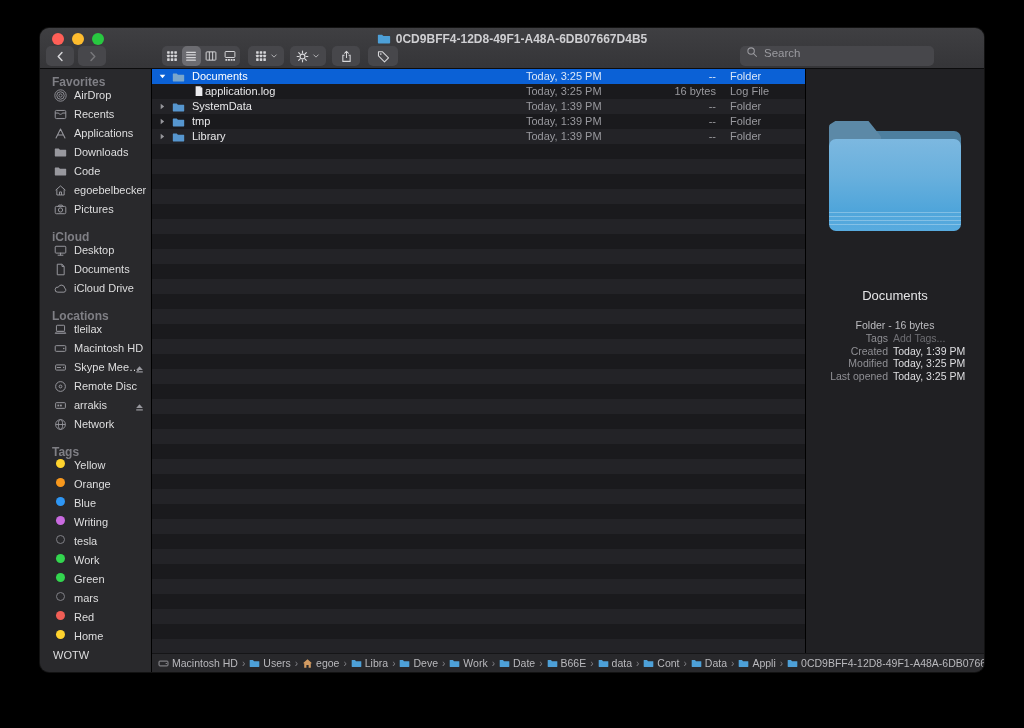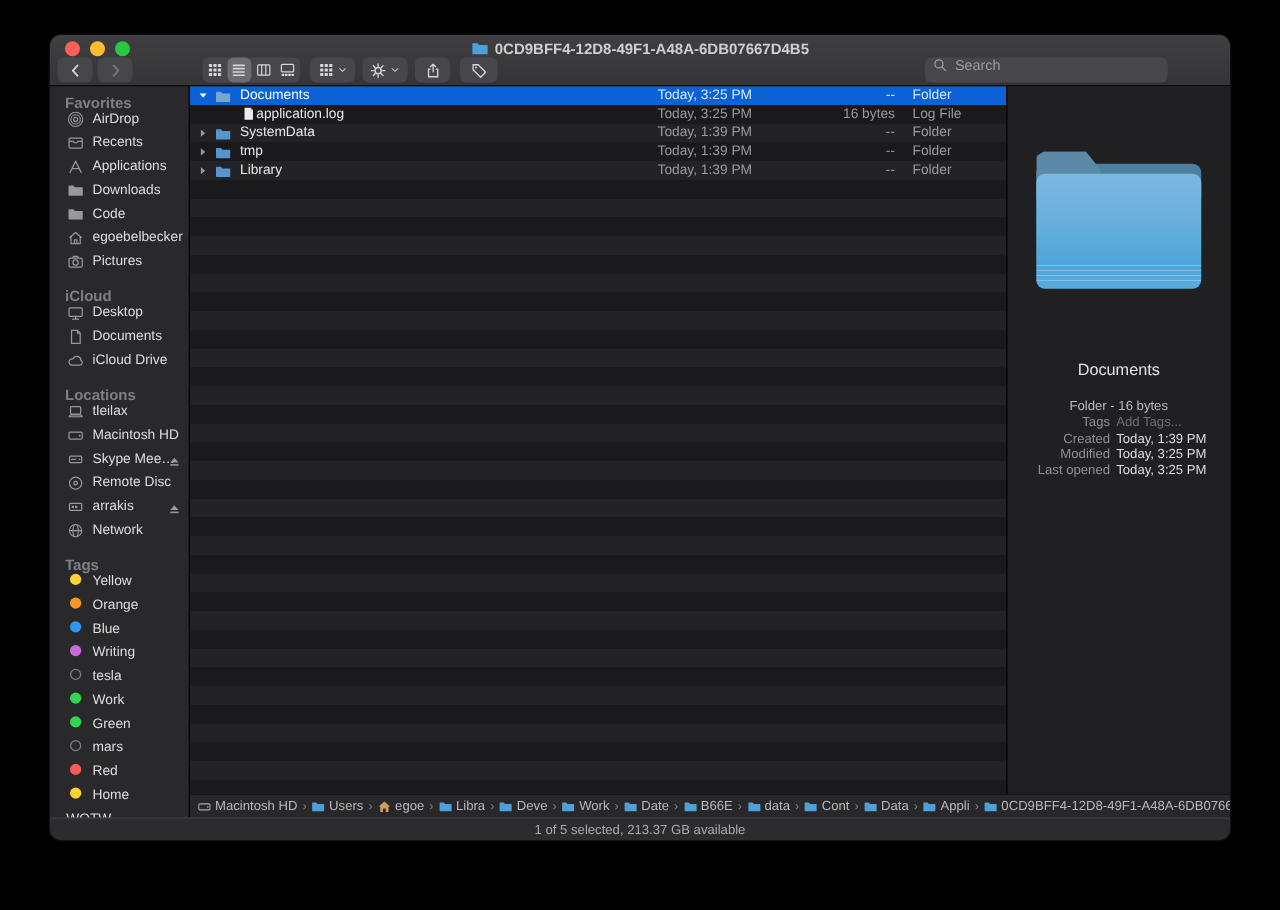--- a/index.html
+++ b/index.html
@@ -772,16 +772,13 @@
                 <use href="#i-folder"></use>
               </svg>
             </span>
             <span>0CD9BFF4-12D8-49F1-A48A-6DB07667D4B5</span>
           </span>
 
       </div>
     </div>
   </div>
 
-  <div class="status">
-    <span>1 of 5 selected, 213.37 GB available</span>
-  </div>
 </div>
 
 </body></html>

